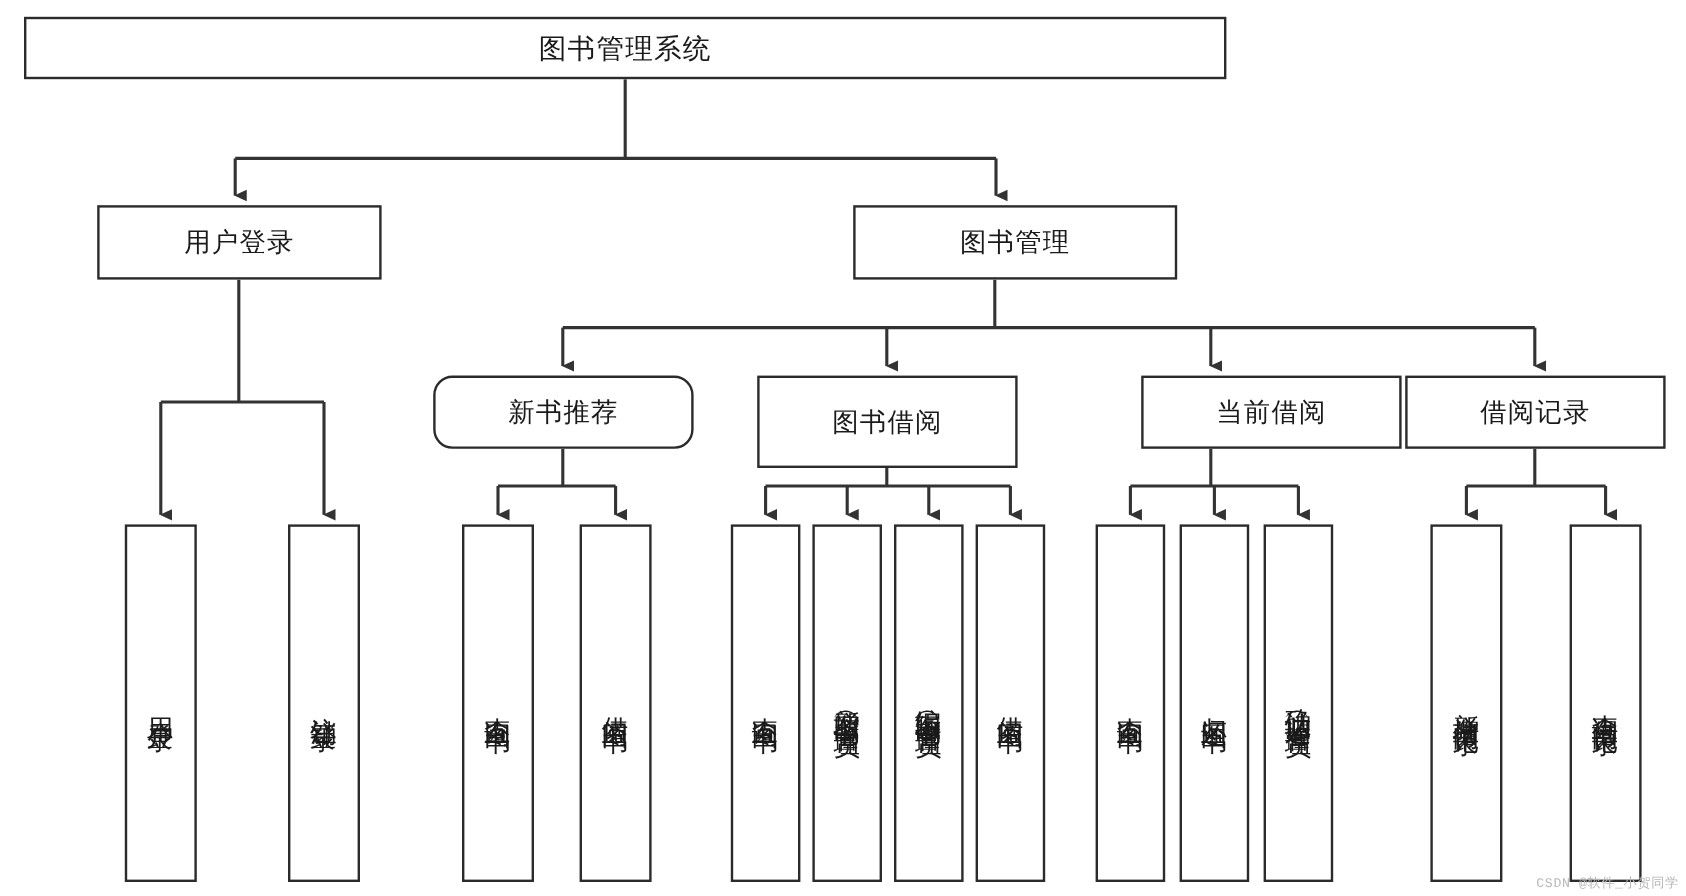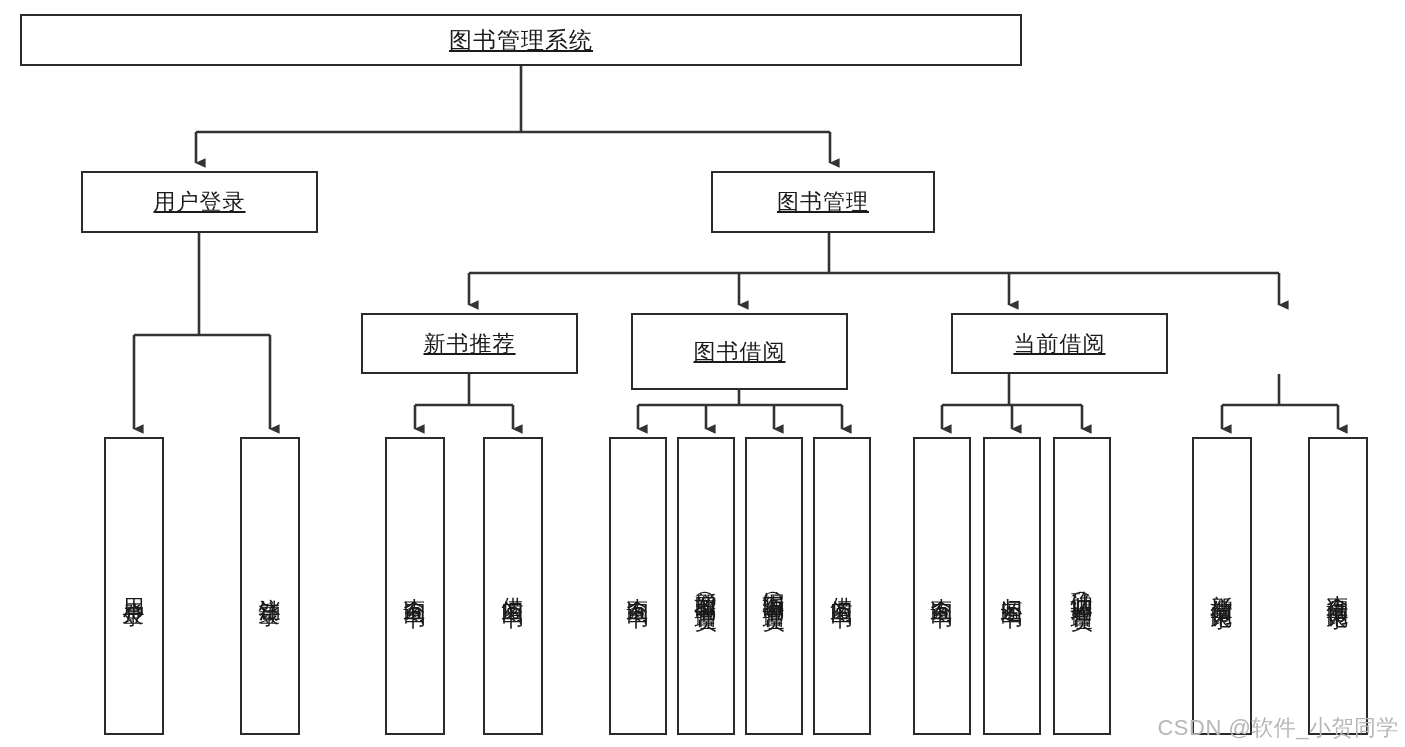--- a/index.html
+++ b/index.html
@@ -19,45 +19,45 @@
     background:#ffffff;
     border:2.5px solid #2b2b2b;
     display:flex;
     align-items:center;
     justify-content:center;
     color:#1a1a1a;
   }
   .node.horiz{
     font-size:22px;
     letter-spacing:1px;
-    text-decoration:underline;
   }
   .node.root{font-size:23px;}
   .node.vert{
     font-size:22px;
     writing-mode:vertical-rl;
     text-orientation:upright;
     letter-spacing:3px;
     line-height:1.05;
     padding:6px 0;
     white-space:nowrap;
   }
   .node.vert .vlabel{
     writing-mode:vertical-rl;
     text-orientation:upright;
     display:block;
   }
   .watermark{
     position:absolute;
     right:6px;
     bottom:4px;
-    font-size:22px;
+    font-size:11px;
     color:#b7b7b7;
     letter-spacing:0.5px;
     white-space:nowrap;
+    font-family:Liberation Mono, monospace;
   }
 </style>
 </head>
 <body>
 
 <div id="canvas">
 
   <svg class="lines" viewBox="0 0 1405 747">
     <defs>
       <marker id="arrow" markerWidth="12" markerHeight="12" refX="5.2" refY="9.6" orient="auto" markerUnits="userSpaceOnUse">
@@ -108,32 +108,35 @@
     </g>
   </svg>
 
   <div class="node horiz root" style="left:20px;top:14px;width:1002px;height:52px;">
     <span>图书管理系统</span>
   </div>
 
   <div class="node horiz" style="left:81px;top:171px;width:237px;height:62px;">
     <span>用户登录</span>
   </div>
-  <div class="node horiz" style="left:711px;top:171px;width:224px;height:62px;">
+  <div class="node horiz" style="left:711px;top:171px;width:270px;height:62px;">
     <span>图书管理</span>
   </div>
 
-  <div class="node horiz" style="left:361px;top:313px;width:217px;height:61px;">
+  <div class="node horiz" style="left:361px;top:313px;width:217px;height:61px;border-radius:16px;">
     <span>新书推荐</span>
   </div>
   <div class="node horiz" style="left:631px;top:313px;width:217px;height:77px;">
     <span>图书借阅</span>
   </div>
   <div class="node horiz" style="left:951px;top:313px;width:217px;height:61px;">
     <span>当前借阅</span>
+  </div>
+  <div class="node horiz" style="left:1171px;top:313px;width:217px;height:61px;">
+    <span>借阅记录</span>
   </div>
 
   <div class="node vert" style="left:104px;top:437px;width:60px;height:298px;">
     <span class="vlabel">用户登录</span>
   </div>
   <div class="node vert" style="left:240px;top:437px;width:60px;height:298px;">
     <span class="vlabel">注销登录</span>
   </div>
 
   <div class="node vert" style="left:385px;top:437px;width:60px;height:298px;">

